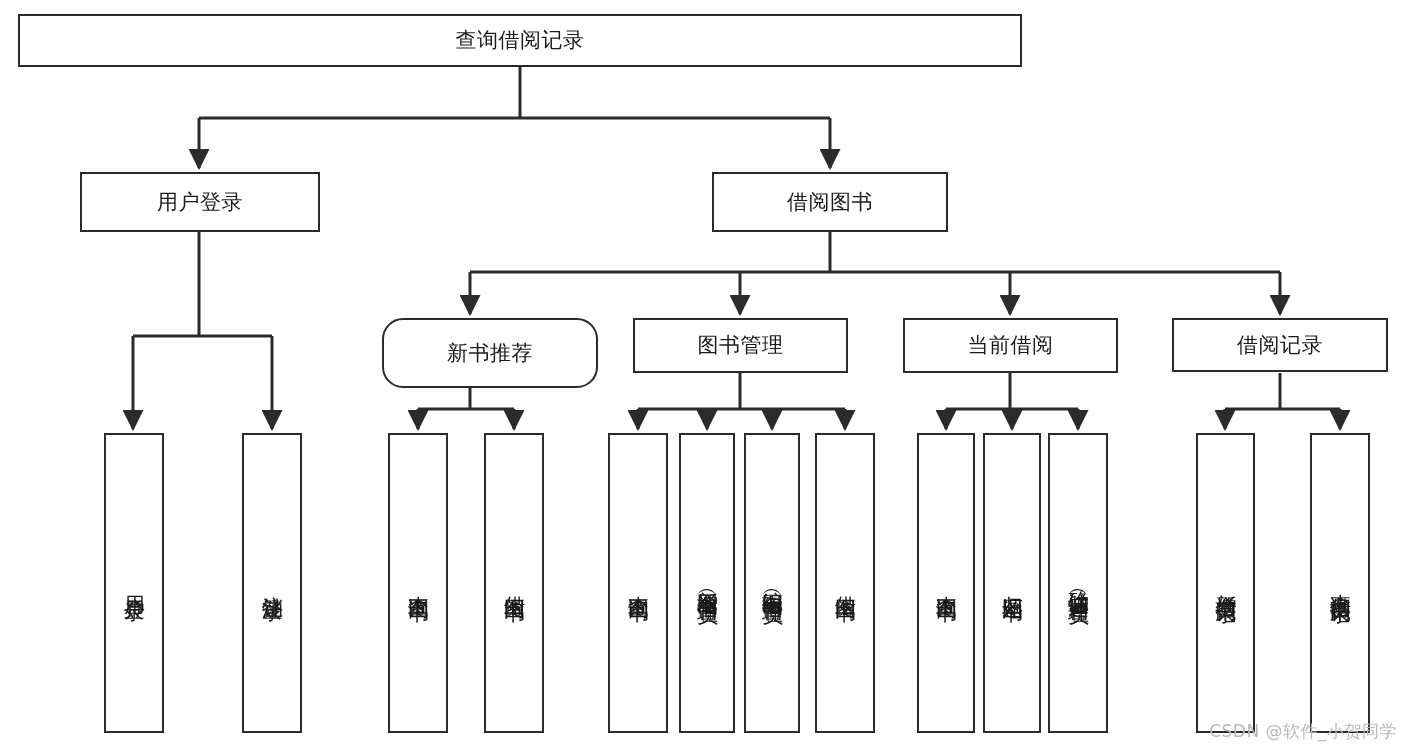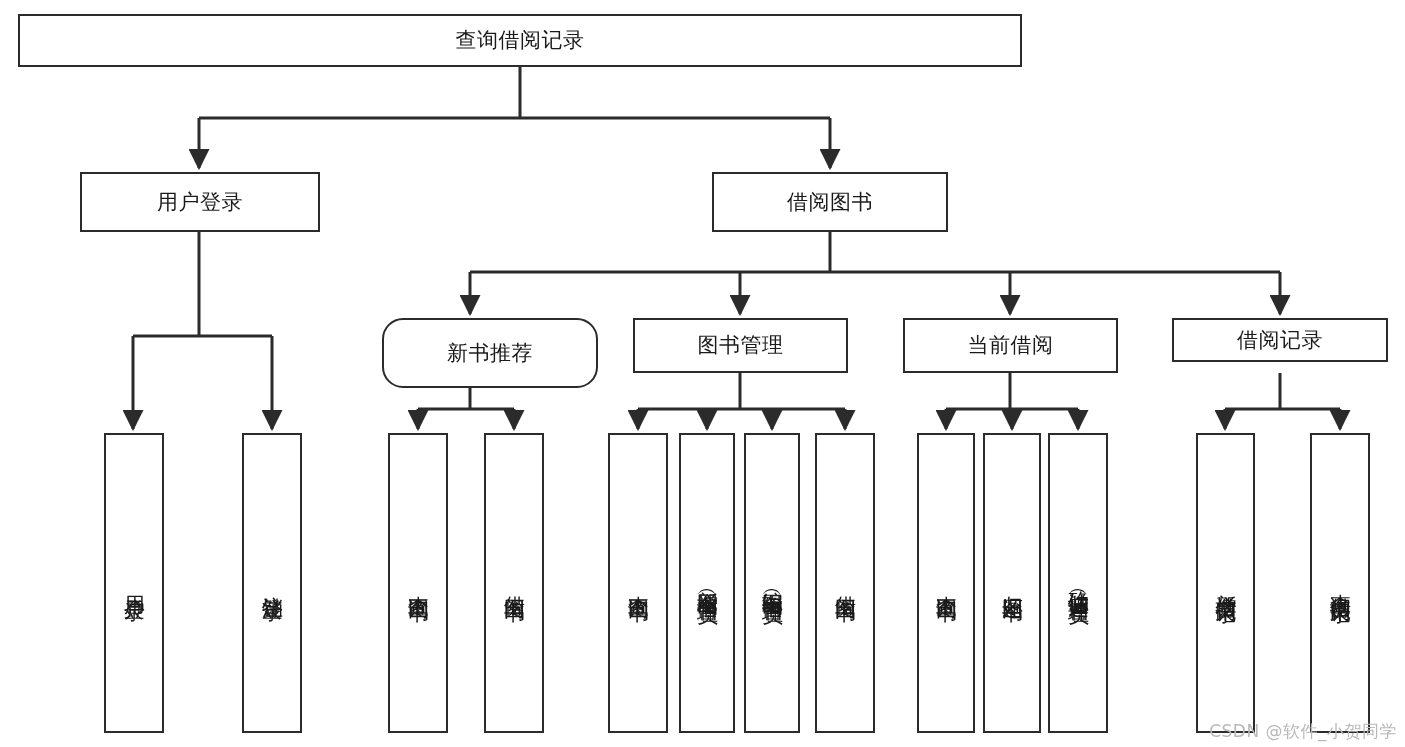--- a/index.html
+++ b/index.html
@@ -131,21 +131,21 @@
 
   <div class="node h" style="left:382px; top:318px; width:216px; height:70px;border-radius:21px;">
     <span>新书推荐</span>
   </div>
   <div class="node h" style="left:633px; top:318px; width:215px; height:55px;">
     <span>图书管理</span>
   </div>
   <div class="node h" style="left:903px; top:318px; width:215px; height:55px;text-align:center;">
     <span>当前借阅</span>
   </div>
-  <div class="node h" style="left:1172px; top:318px; width:216px; height:44px;">
+  <div class="node h" style="left:1172px; top:318px; width:216px; height:54px;">
     <span>借阅记录</span>
   </div>
 
   <div class="node v" style="left:104px; top:433px; width:60px; height:300px;">
     <span class="vtxt">用户登录</span>
   </div>
   <div class="node v" style="left:242px; top:433px; width:60px; height:300px;">
     <span class="vtxt">注销登录</span>
   </div>
 

